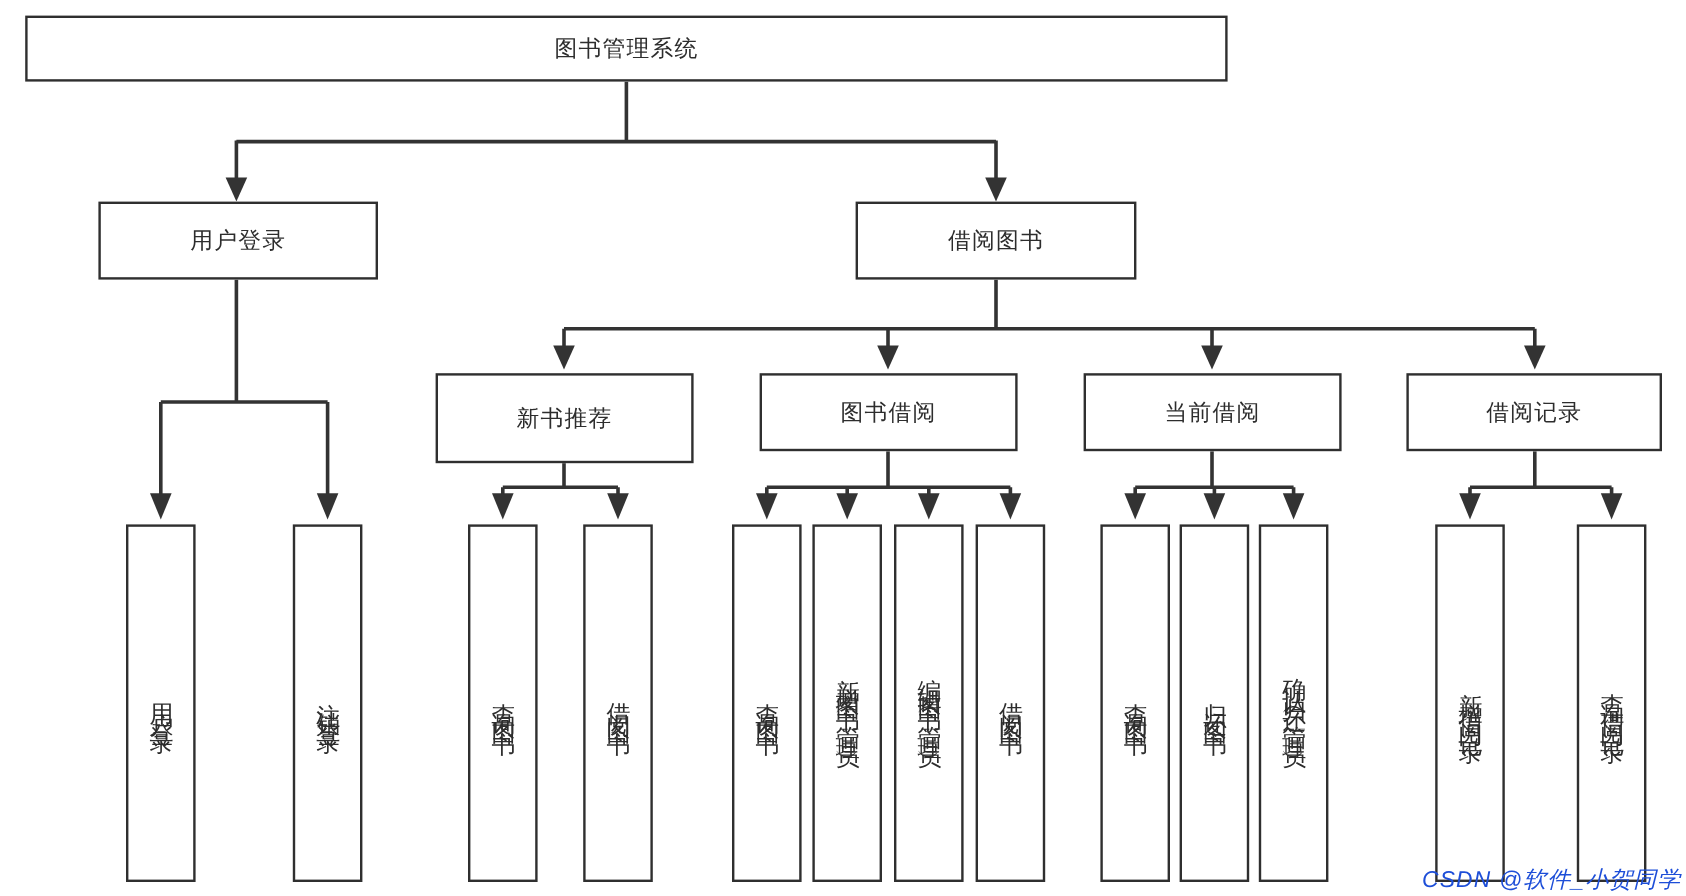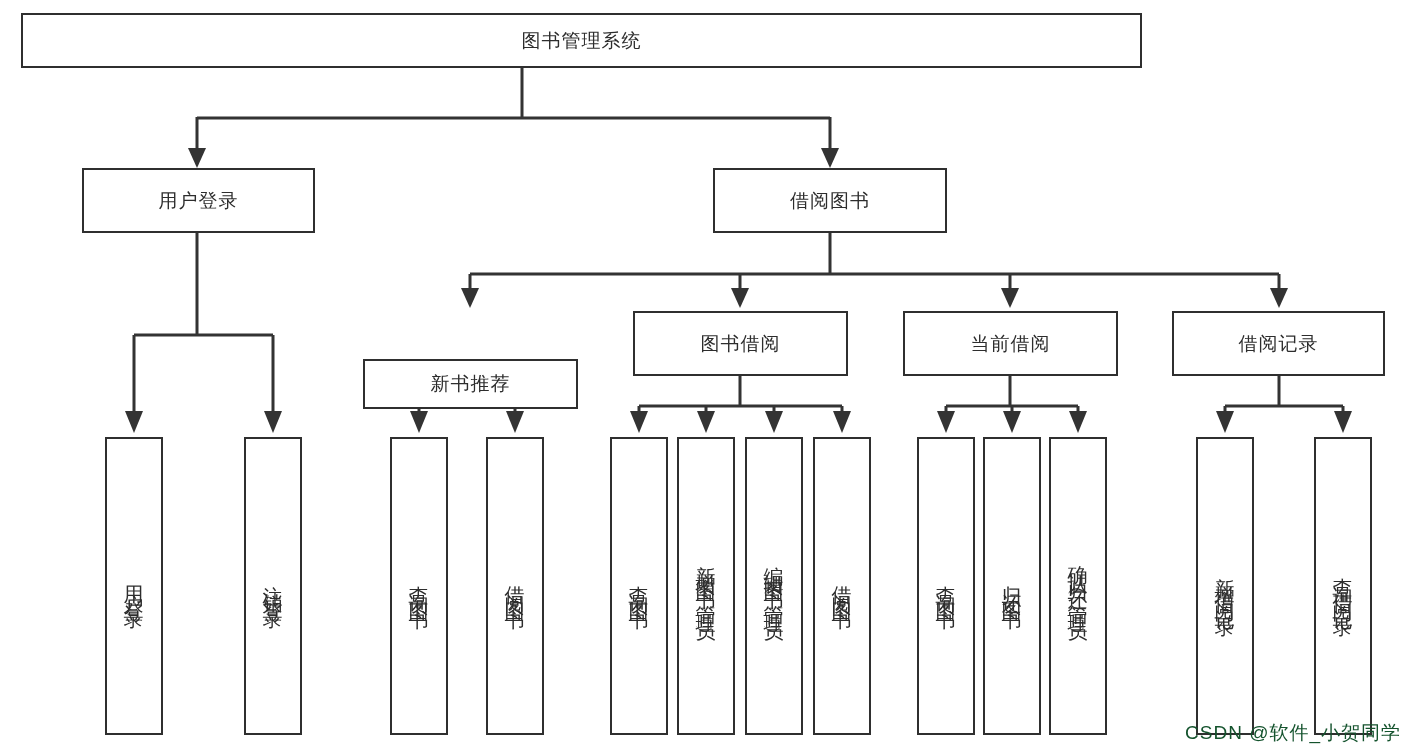--- a/index.html
+++ b/index.html
@@ -51,23 +51,24 @@
     text-orientation: mixed;
     font-size: 20px;
     letter-spacing: 8px;
     line-height: 1;
   }
   .watermark {
     position: absolute;
     right: 4px;
     bottom: 1px;
     font-size: 19px;
-    color: #14532d;
+    color: #1d4ed8;
     letter-spacing: 1px;
     white-space: nowrap;
+    font-style: italic;
   }
 </style>
 </head>
 <body>
 
 <div class="stage">
 
   <svg class="wires" viewBox="0 0 1405 747" xmlns="http://www.w3.org/2000/svg">
 
     <path d="M522 68 V118 M197 118 H830 M197 117 V150 M830 117 V150"></path>
@@ -97,32 +98,32 @@
     <path d="M1010 376 V406 M946 406 H1078 M946 406 V413 M1012 406 V413 M1078 406 V413"></path>
     <polygon points="937,411 955,411 946,433"></polygon>
     <polygon points="1003,411 1021,411 1012,433"></polygon>
     <polygon points="1069,411 1087,411 1078,433"></polygon>
 
     <path d="M1279 376 V406 M1225 406 H1343 M1225 406 V413 M1343 406 V413"></path>
     <polygon points="1216,411 1234,411 1225,433"></polygon>
     <polygon points="1334,411 1352,411 1343,433"></polygon>
   </svg>
 
-  <div class="node hnode" style="left:21px; top:13px; width:1121px; height:55px;text-align:right;">
+  <div class="node hnode" style="left:21px; top:13px; width:1002px; height:55px;text-align:right;">
     <span>图书管理系统</span>
   </div>
 
   <div class="node hnode" style="left:82px; top:168px; width:233px; height:65px;">
     <span>用户登录</span>
   </div>
   <div class="node hnode" style="left:713px; top:168px; width:234px; height:65px;">
     <span>借阅图书</span>
   </div>
 
-  <div class="node hnode" style="left:363px; top:311px; width:215px; height:50px;margin-top:48px;">
+  <div class="node hnode" style="left:363px; top:311px; width:215px; height:75px;">
     <span>新书推荐</span>
   </div>
   <div class="node hnode" style="left:903px; top:311px; width:215px; height:65px;">
     <span>当前借阅</span>
   </div>
   <div class="node hnode" style="left:633px; top:311px; width:215px; height:65px;">
     <span>图书借阅</span>
   </div>
   <div class="node hnode" style="left:1172px; top:311px; width:213px; height:65px;">
     <span>借阅记录</span>

